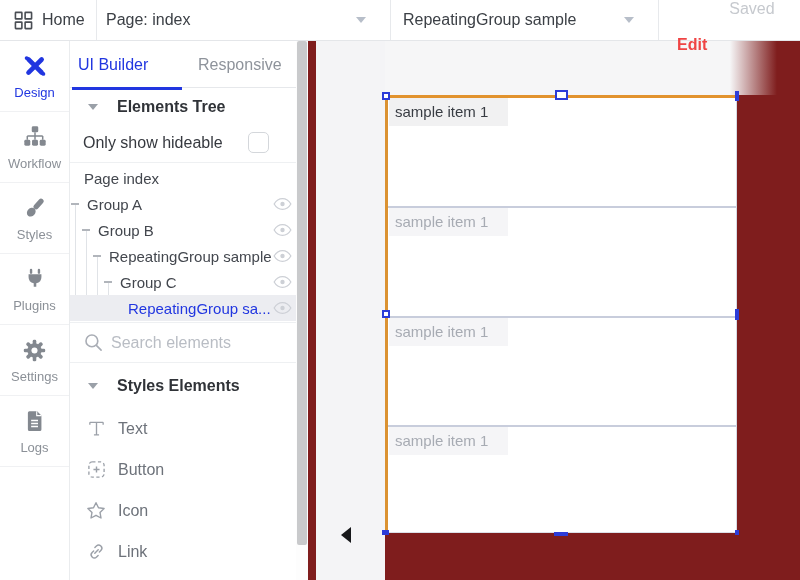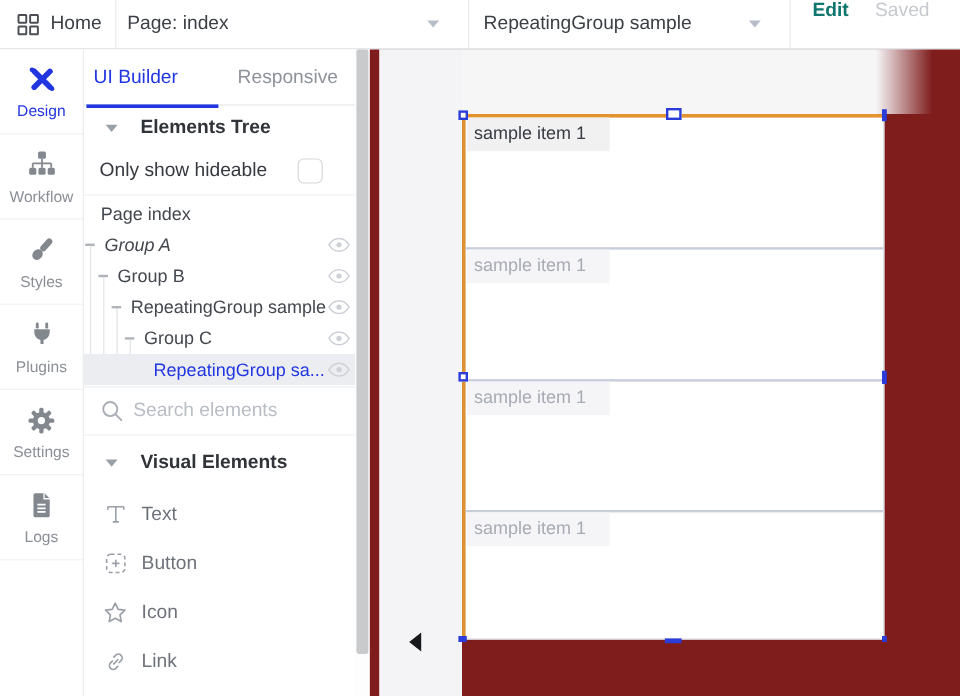--- a/index.html
+++ b/index.html
@@ -14,21 +14,21 @@
     background:#fff; border-bottom:1px solid #e4e6e9; display:flex; z-index:6; }
   .tb-home { width:96px; height:100%; display:flex; align-items:center; gap:9px; padding-left:14px; cursor:pointer; }
   .tb-home span { font-size:16px; color:#3c4046; }
   .tb-sep { width:1px; height:40px; background:#e7e9ec; }
   .tb-select { height:100%; display:flex; align-items:center; justify-content:space-between; cursor:pointer; }
   .tb-page { width:293px; padding:0 24px 0 9px; }
   .tb-elem { width:267px; padding:0 24px 0 12px; }
   .tb-select span.lbl { font-size:16px; color:#3c4046; }
   .chev { width:0; height:0; border-left:5px solid transparent; border-right:5px solid transparent;
     border-top:6px solid #b7bec9; }
-  .tb-edit { margin-left:18px; font-size:16px; font-weight:bold; color:#0f766e; cursor:pointer; }
+  .tb-edit { margin-left:18px; font-size:16px; font-weight:bold; color:#ef4444; cursor:pointer;margin-top:36px; }
   .tb-saved { margin-left:22px; font-size:16px; color:#c6c9ce; }
   
   .sidebar { position:absolute; left:0; top:41px; width:70px; height:539px;
     background:#fff; border-right:1px solid #eaecee; display:flex; flex-direction:column; z-index:5; }
   .sb-item { height:71px; display:flex; flex-direction:column; align-items:center; justify-content:center;
     gap:5px; border-bottom:1px solid #f0f1f3; color:#83888f; cursor:pointer; }
   .sb-item .sb-label { font-size:13px; color:#8b9097; }
   .sb-item.active, .sb-item.active .sb-label { color:#2136e0; }
   .sb-icon { width:27px; height:27px; display:flex; align-items:center; justify-content:center; }
   
@@ -225,21 +225,21 @@
       <div class="guide" style="left:5px;  top:38px;  height:108px;"></div>
       <div class="guide" style="left:16px; top:64px;  height:82px;"></div>
       <div class="guide" style="left:27px; top:90px;  height:56px;"></div>
       <div class="guide" style="left:38px; top:116px; height:26px;"></div>
 
       <div class="tree-row" style="top:0;">
         <span class="t-label" style="margin-left:14px;">Page index</span>
       </div>
       <div class="tree-row" style="top:26px;">
         <span class="t-minus" style="left:1px;"></span>
-        <span class="t-label" style="margin-left:17px;font-style:italic;">Group A</span>
+        <span class="t-label" style="margin-left:17px;">Group A</span>
         <span class="eye">
           <svg width="19" height="14" viewBox="0 0 20 14">
               <path d="M1.2 7C3.4 3.2 6.6 1.4 10 1.4S16.6 3.2 18.8 7c-2.2 3.8-5.4 5.6-8.8 5.6S3.4 10.8 1.2 7z" fill="none" stroke="currentColor" stroke-width="1.3"></path>
               <circle cx="10" cy="7" r="2.3" fill="currentColor"></circle>
             </svg>
         </span>
       </div>
       <div class="tree-row" style="top:52px;">
         <span class="t-minus" style="left:12px;"></span>
         <span class="t-label" style="margin-left:28px;">Group B</span>
@@ -286,21 +286,21 @@
     <div class="search-row">
       <svg width="19" height="19" viewBox="0 0 20 20" fill="none" stroke="currentColor" stroke-width="1.7">
         <circle cx="8.3" cy="8.3" r="6.2"></circle>
         <path d="M13 13l5 5" stroke-linecap="round"></path>
       </svg>
       <input type="text" placeholder="Search elements" style="">
     </div>
 
     <div class="sect-header" style="top:331px; height:28px;">
       <span class="tri"></span>
-      <span class="sect-title">Visual Elements</span>
+      <span class="sect-title">Styles Elements</span>
     </div>
 
     <div class="vis-row" style="top:367px;">
       <span class="vis-icon">
         <svg width="19" height="19" viewBox="0 0 20 20" fill="none" stroke="currentColor" stroke-width="1.4">
           <path d="M3 3.5h14M3 3.5v2.6M17 3.5v2.6M10 3.5v13.2M7.3 16.7h5.4"></path>
         </svg>
       </span>
       <span class="vis-label">Text</span>
     </div>

